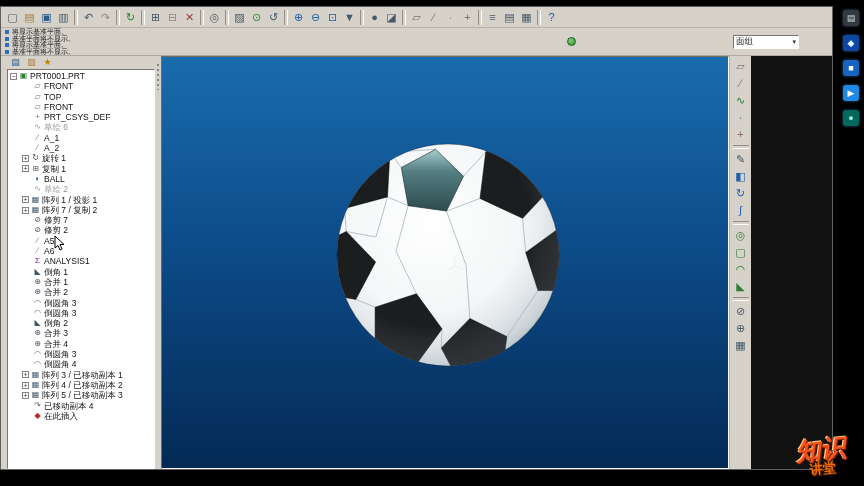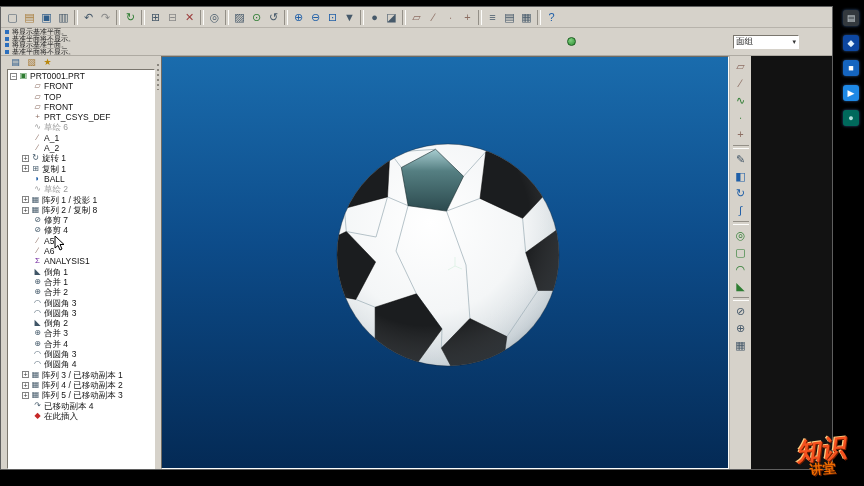--- a/index.html
+++ b/index.html
@@ -229,31 +229,31 @@
               <span class="tree-label">草绘 2</span>
             </div>
             <div class="tree-row" style="padding-left: 14px;">
               <span class="expander">+</span>
               <span class="tree-ico" style="color: rgb(63, 85, 102);">▦</span>
               <span class="tree-label">阵列 1 / 投影 1</span>
             </div>
             <div class="tree-row" style="padding-left: 14px;">
               <span class="expander">+</span>
               <span class="tree-ico" style="color: rgb(63, 85, 102);">▦</span>
-              <span class="tree-label">阵列 2 / 复制 8</span>
+              <span class="tree-label">阵列 7 / 复制 2</span>
             </div>
             <div class="tree-row" style="padding-left: 14px;">
               <span class="expander-spacer"></span>
               <span class="tree-ico" style="color: rgb(63, 85, 102);">⊘</span>
               <span class="tree-label">修剪 7</span>
             </div>
             <div class="tree-row" style="padding-left: 14px;">
               <span class="expander-spacer"></span>
               <span class="tree-ico" style="color: rgb(63, 85, 102);">⊘</span>
-              <span class="tree-label">修剪 4</span>
+              <span class="tree-label">修剪 2</span>
             </div>
             <div class="tree-row" style="padding-left: 14px;">
               <span class="expander-spacer"></span>
               <span class="tree-ico" style="color: rgb(141, 110, 99);">∕</span>
               <span class="tree-label">A5</span>
             </div>
             <div class="tree-row" style="padding-left: 14px;">
               <span class="expander-spacer"></span>
               <span class="tree-ico" style="color: rgb(141, 110, 99);">∕</span>
               <span class="tree-label">A6</span>

